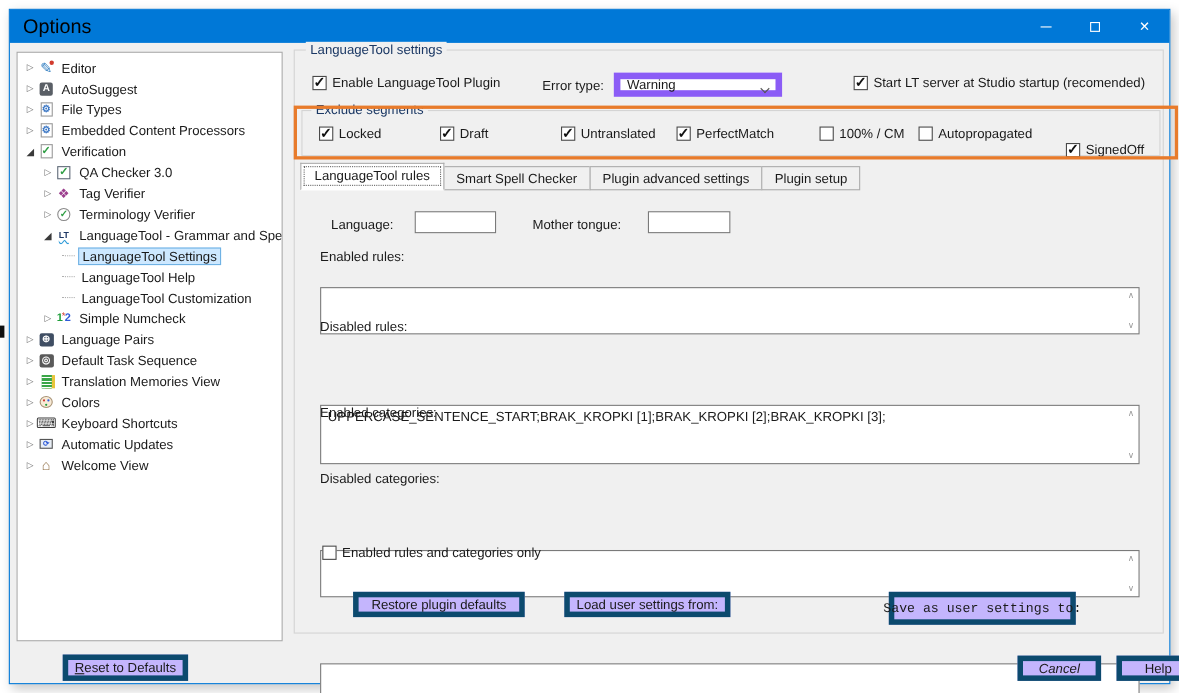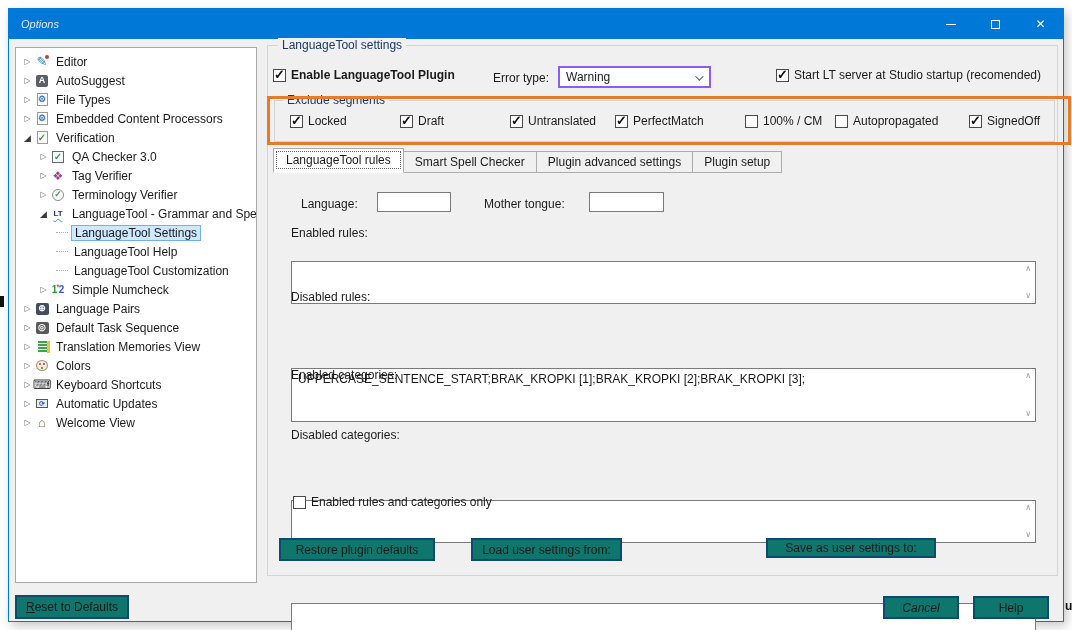--- a/index.html
+++ b/index.html
@@ -5,21 +5,21 @@
   * { margin:0; padding:0; box-sizing:border-box; }
   html,body { background:#ffffff; }
   body { font-family:"Liberation Sans", sans-serif; font-size:12px; color:#1a1a1a; }
   .canvas { position:relative; width:1072px; height:630px; background:#fff; overflow:hidden; }
 
   
   .dialog { position:absolute; left:8px; top:8px; width:1056px; height:614px;
             background:#f0f0f0; border:1px solid #0078d7; box-shadow:3px 4px 10px rgba(0,0,0,.22); }
   .titlebar { position:absolute; left:0; top:0; right:0; height:30px; background:#0078d7;
               display:flex; align-items:center; }
-  .titlebar .title { color:#e5e5e5; font-size:11px; padding-left:12px; flex:1;font-style:italic; }
+  .titlebar .title { color:#000000; font-size:18px; padding-left:12px; flex:1; }
   .winbtns { display:flex; height:30px; }
   .wbtn { width:45px; height:30px; display:flex; align-items:center; justify-content:center; color:#fff; }
   .glyph-min { width:10px; height:0; border-bottom:1px solid #fff; display:block; }
   .glyph-max { width:9px; height:9px; border:1px solid #fff; display:block; }
   .glyph-close { font-size:12px; line-height:1; }
 
   
   .tree { position:absolute; left:6px; top:38px; width:242px; height:536px; background:#fff;
           border:1px solid #a8a8a8; padding-top:4px; overflow:hidden; }
   .tree-row { height:19px; display:flex; align-items:center; white-space:nowrap; overflow:hidden; }
@@ -78,34 +78,34 @@
   .orange-box { position:absolute; left:258px; top:87px; width:804px; height:49px;
                 border:3px solid #e87b2b; z-index:5; pointer-events:none; }
 
   .abs { position:absolute; }
   .lbl { white-space:nowrap; }
 
   .cbitem { display:flex; align-items:center; gap:5px; white-space:nowrap; }
   .cb { width:13px; height:13px; background:#fff; border:1px solid #494949; position:relative; flex:none; }
   .cb.checked:after { content:"✓"; position:absolute; left:0px; top:-3px; font-size:13px; font-weight:bold; color:#111; }
 
-  .combo { background:#fff; border:2px solid #8b5cf6; display:flex; align-items:center;
+  .combo { background:#fff; border:6px solid #8b5cf6; display:flex; align-items:center;
            padding-left:6px; position:relative; white-space:nowrap; }
   .combo .chev { position:absolute; right:8px; top:7px; width:6px; height:6px;
            border-right:1px solid #555; border-bottom:1px solid #555; transform:rotate(45deg) translateY(-2px); }
 
   .txtinput { background:#fff; border:1px solid #7a7a7a; }
 
   .tbox { background:#fff; border:1px solid #7a7a7a; position:relative; overflow:hidden;
           padding:3px 20px 3px 6px; }
   .hint-up, .hint-down { position:absolute; right:4px; font-size:8px; color:#9a9a9a; line-height:1; }
   .hint-up { top:3px; } .hint-down { bottom:3px; }
 
-  .btn { background:#0f766e; border:2px solid #0c4a6e; display:flex; align-items:center;
-         justify-content:center; white-space:nowrap; }
+  .btn { background:#c4b5fd; border:5px solid #0c4a6e; display:flex; align-items:center;
+         justify-content:center; white-space:nowrap;margin-left:42px; }
 
   
   .tabstrip { position:absolute; left:264px; top:139px; display:flex; align-items:flex-end; z-index:2; }
   .tab { height:22px; line-height:21px; padding:0 11px; background:#f0f0f0; border:1px solid #acacac;
          margin-right:-1px; white-space:nowrap; }
   .tab.active { height:25px; line-height:23px; background:#fff; position:relative; z-index:3;
          border-bottom:1px solid #fff; padding:0 12px; box-shadow:inset 0 0 0 0 #fff; }
   .tab.active:after { content:""; position:absolute; inset:2px 2px 3px 2px; border:1px dotted #666; }
 
   
@@ -260,21 +260,21 @@
           <span class="exp">▷</span>
           <span class="ticon i-home">⌂</span>
           <span class="tlabel">Welcome View</span>
         </div>
       </div>
 
     <div class="groupbox g-main">
       <span class="grouplegend">LanguageTool settings</span>
     </div>
 
-    <div class="cbitem abs" style="left:264px; top:59px;font-weight:bold;">
+    <div class="cbitem abs" style="left:275px; top:59px;">
       <span class="cb checked"></span>
       <span class="lbl">Enable LanguageTool Plugin</span>
     </div>
     <span class="abs lbl" style="left:484px; top:62px;">Error type:</span>
     <div class="combo abs" style="left:549px; top:57px; width:153px; height:22px;">
       <span>Warning</span>
       <span class="chev"></span>
     </div>
     <div class="cbitem abs" style="left:767px; top:59px;">
       <span class="cb checked"></span>
@@ -302,21 +302,21 @@
             <span class="lbl">PerfectMatch</span>
           </div>
           <div class="cbitem abs" style="left: 450px; top: 13px; padding-left: 20px;">
             <span class="cb"></span>
             <span class="lbl">100% / CM</span>
           </div>
           <div class="cbitem abs" style="left: 560px; top: 13px;">
             <span class="cb"></span>
             <span class="lbl">Autopropagated</span>
           </div>
-          <div class="cbitem abs" style="left: 675px; top: 13px; padding-left: 19px;">
+          <div class="cbitem abs" style="left: 675px; top: 28px; padding-left: 19px;">
             <span class="cb checked"></span>
             <span class="lbl">SignedOff</span>
           </div>
         </div>
     </div>
 
     <div class="tabstrip" id="tabstrip">
         <div class="tab active">LanguageTool rules</div>
         <div class="tab">Smart Spell Checker</div>
         <div class="tab">Plugin advanced settings</div>
@@ -357,20 +357,20 @@
     </div>
 
     <div class="cbitem abs" style="left:284px; top:486px;">
       <span class="cb"></span>
       <span class="lbl">Enabled rules and categories only</span>
     </div>
 
     <div class="btn abs" style="left:270px; top:529px; width:156px; height:23px;">Restore plugin defaults</div>
     <div class="btn abs" style="left:462px; top:529px; width:151px; height:23px;">Load user settings from:</div>
 
-    <div class="btn abs" style="left:757px; top:529px; width:170px; height:20px;">Save as user settings to:</div>
+    <div class="btn abs" style="left:757px; top:529px; width:170px; height:30px;font-family:Liberation Mono, monospace;">Save as user settings to:</div>
 
     <div class="btn abs" style="left:6px; top:586px; width:114px; height:24px;"><u>R</u>eset to Defaults</div>
 
     <div class="btn abs" style="left:874px; top:587px; width:76px; height:23px;font-style:italic;">Cancel</div>
     <div class="btn abs" style="left:964px; top:587px; width:76px; height:23px;">Help</div>
   </div>
 </div>
 
 </body></html>

